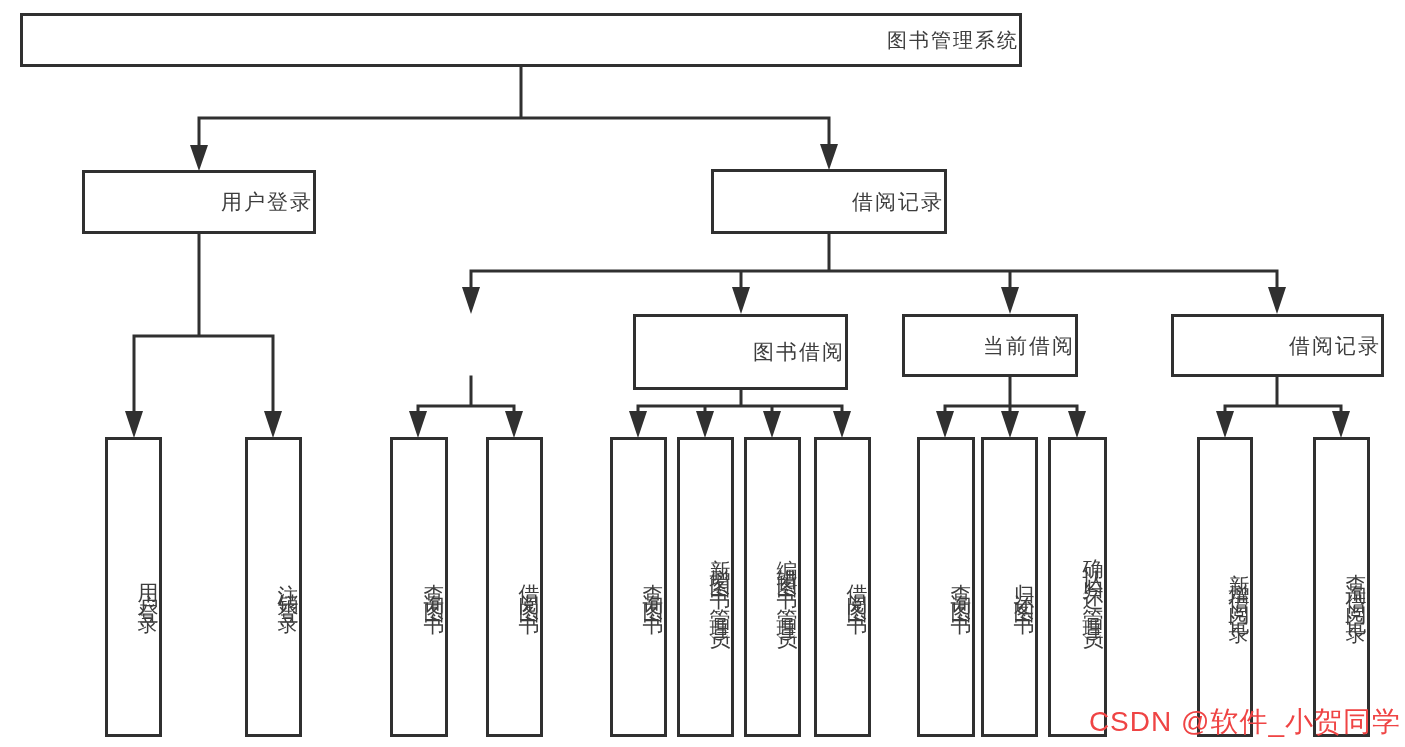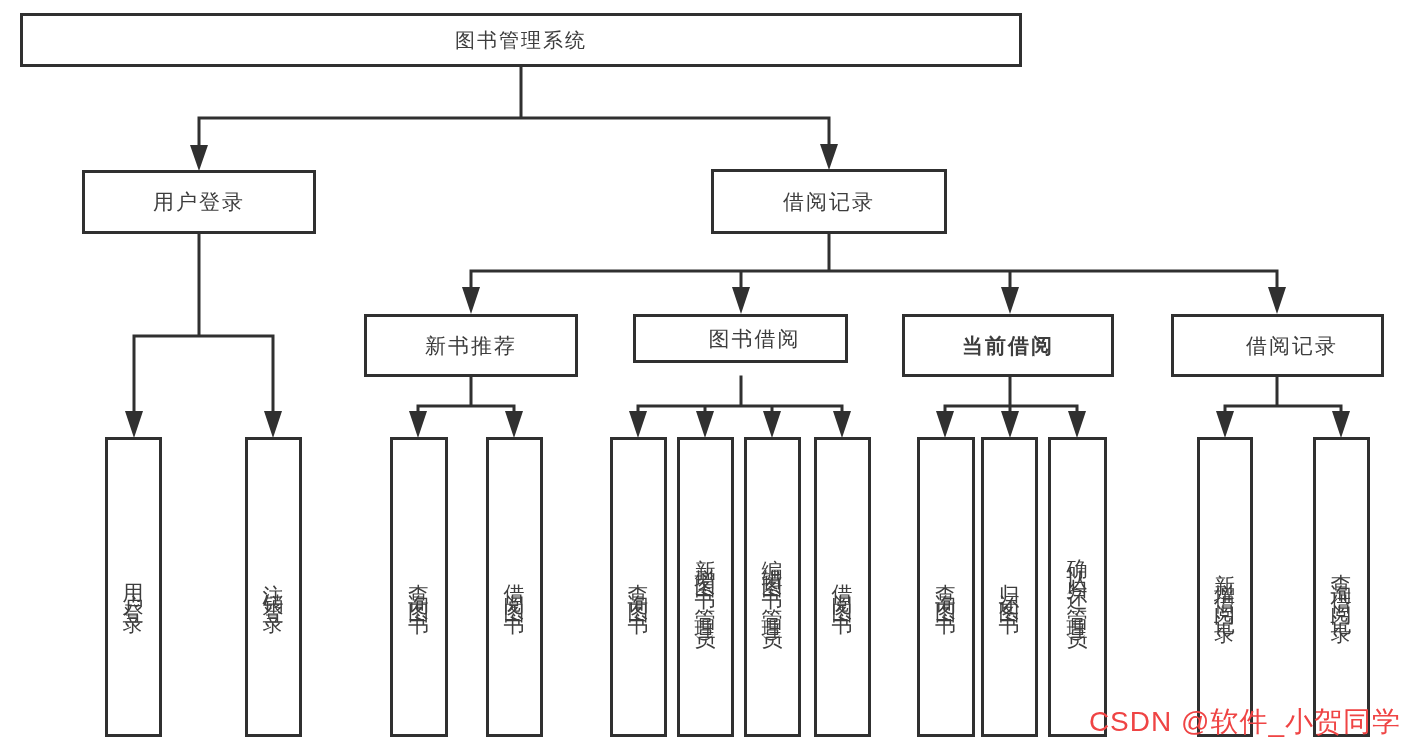--- a/index.html
+++ b/index.html
@@ -12,21 +12,21 @@
     overflow: hidden;
   }
   #connectors { position: absolute; left: 0; top: 0; z-index: 1; }
   .box {
     position: absolute;
     box-sizing: border-box;
     background: #ffffff;
     border: 3px solid #303030;
     display: flex;
     align-items: center;
-    justify-content: center;
+    justify-content: flex-end;
     color: #3d3d3d;
     z-index: 2;
   }
   .hbox { font-size: 21px; letter-spacing: 2px; }
   .hbox.l1 { font-size: 20px; }
   .vbox span {
     writing-mode: vertical-rl;
     text-orientation: mixed;
     font-size: 21px;
     line-height: 1.0;
@@ -103,27 +103,24 @@
     <span>图书管理系统</span>
   </div>
 
   <div class="box hbox" style="left:82px; top:170px; width:234px; height:64px;">
     <span>用户登录</span>
   </div>
   <div class="box hbox" style="left:711px; top:169px; width:236px; height:65px;">
     <span>借阅记录</span>
   </div>
 
-  <div class="box hbox" style="left:364px; top:314px; width:214px; height:63px;">
-    <span>新书推荐</span>
-  </div>
-  <div class="box hbox" style="left:633px; top:314px; width:215px; height:49px;padding-left:28px;">
+  <div class="box hbox" style="left:633px; top:314px; width:215px; height:76px;padding-left:28px;">
     <span>图书借阅</span>
   </div>
-  <div class="box hbox" style="left:902px; top:314px; width:212px; height:63px;font-weight:bold;">
+  <div class="box hbox" style="left:902px; top:314px; width:176px; height:63px;">
     <span>当前借阅</span>
   </div>
   <div class="box hbox" style="left:1171px; top:314px; width:213px; height:63px;padding-left:29px;">
     <span>借阅记录</span>
   </div>
 
   <div class="box vbox" style="left:105px; top:437px; width:57px; height:300px;">
     <span>用户登录</span>
   </div>
   <div class="box vbox" style="left:245px; top:437px; width:57px; height:300px;">

